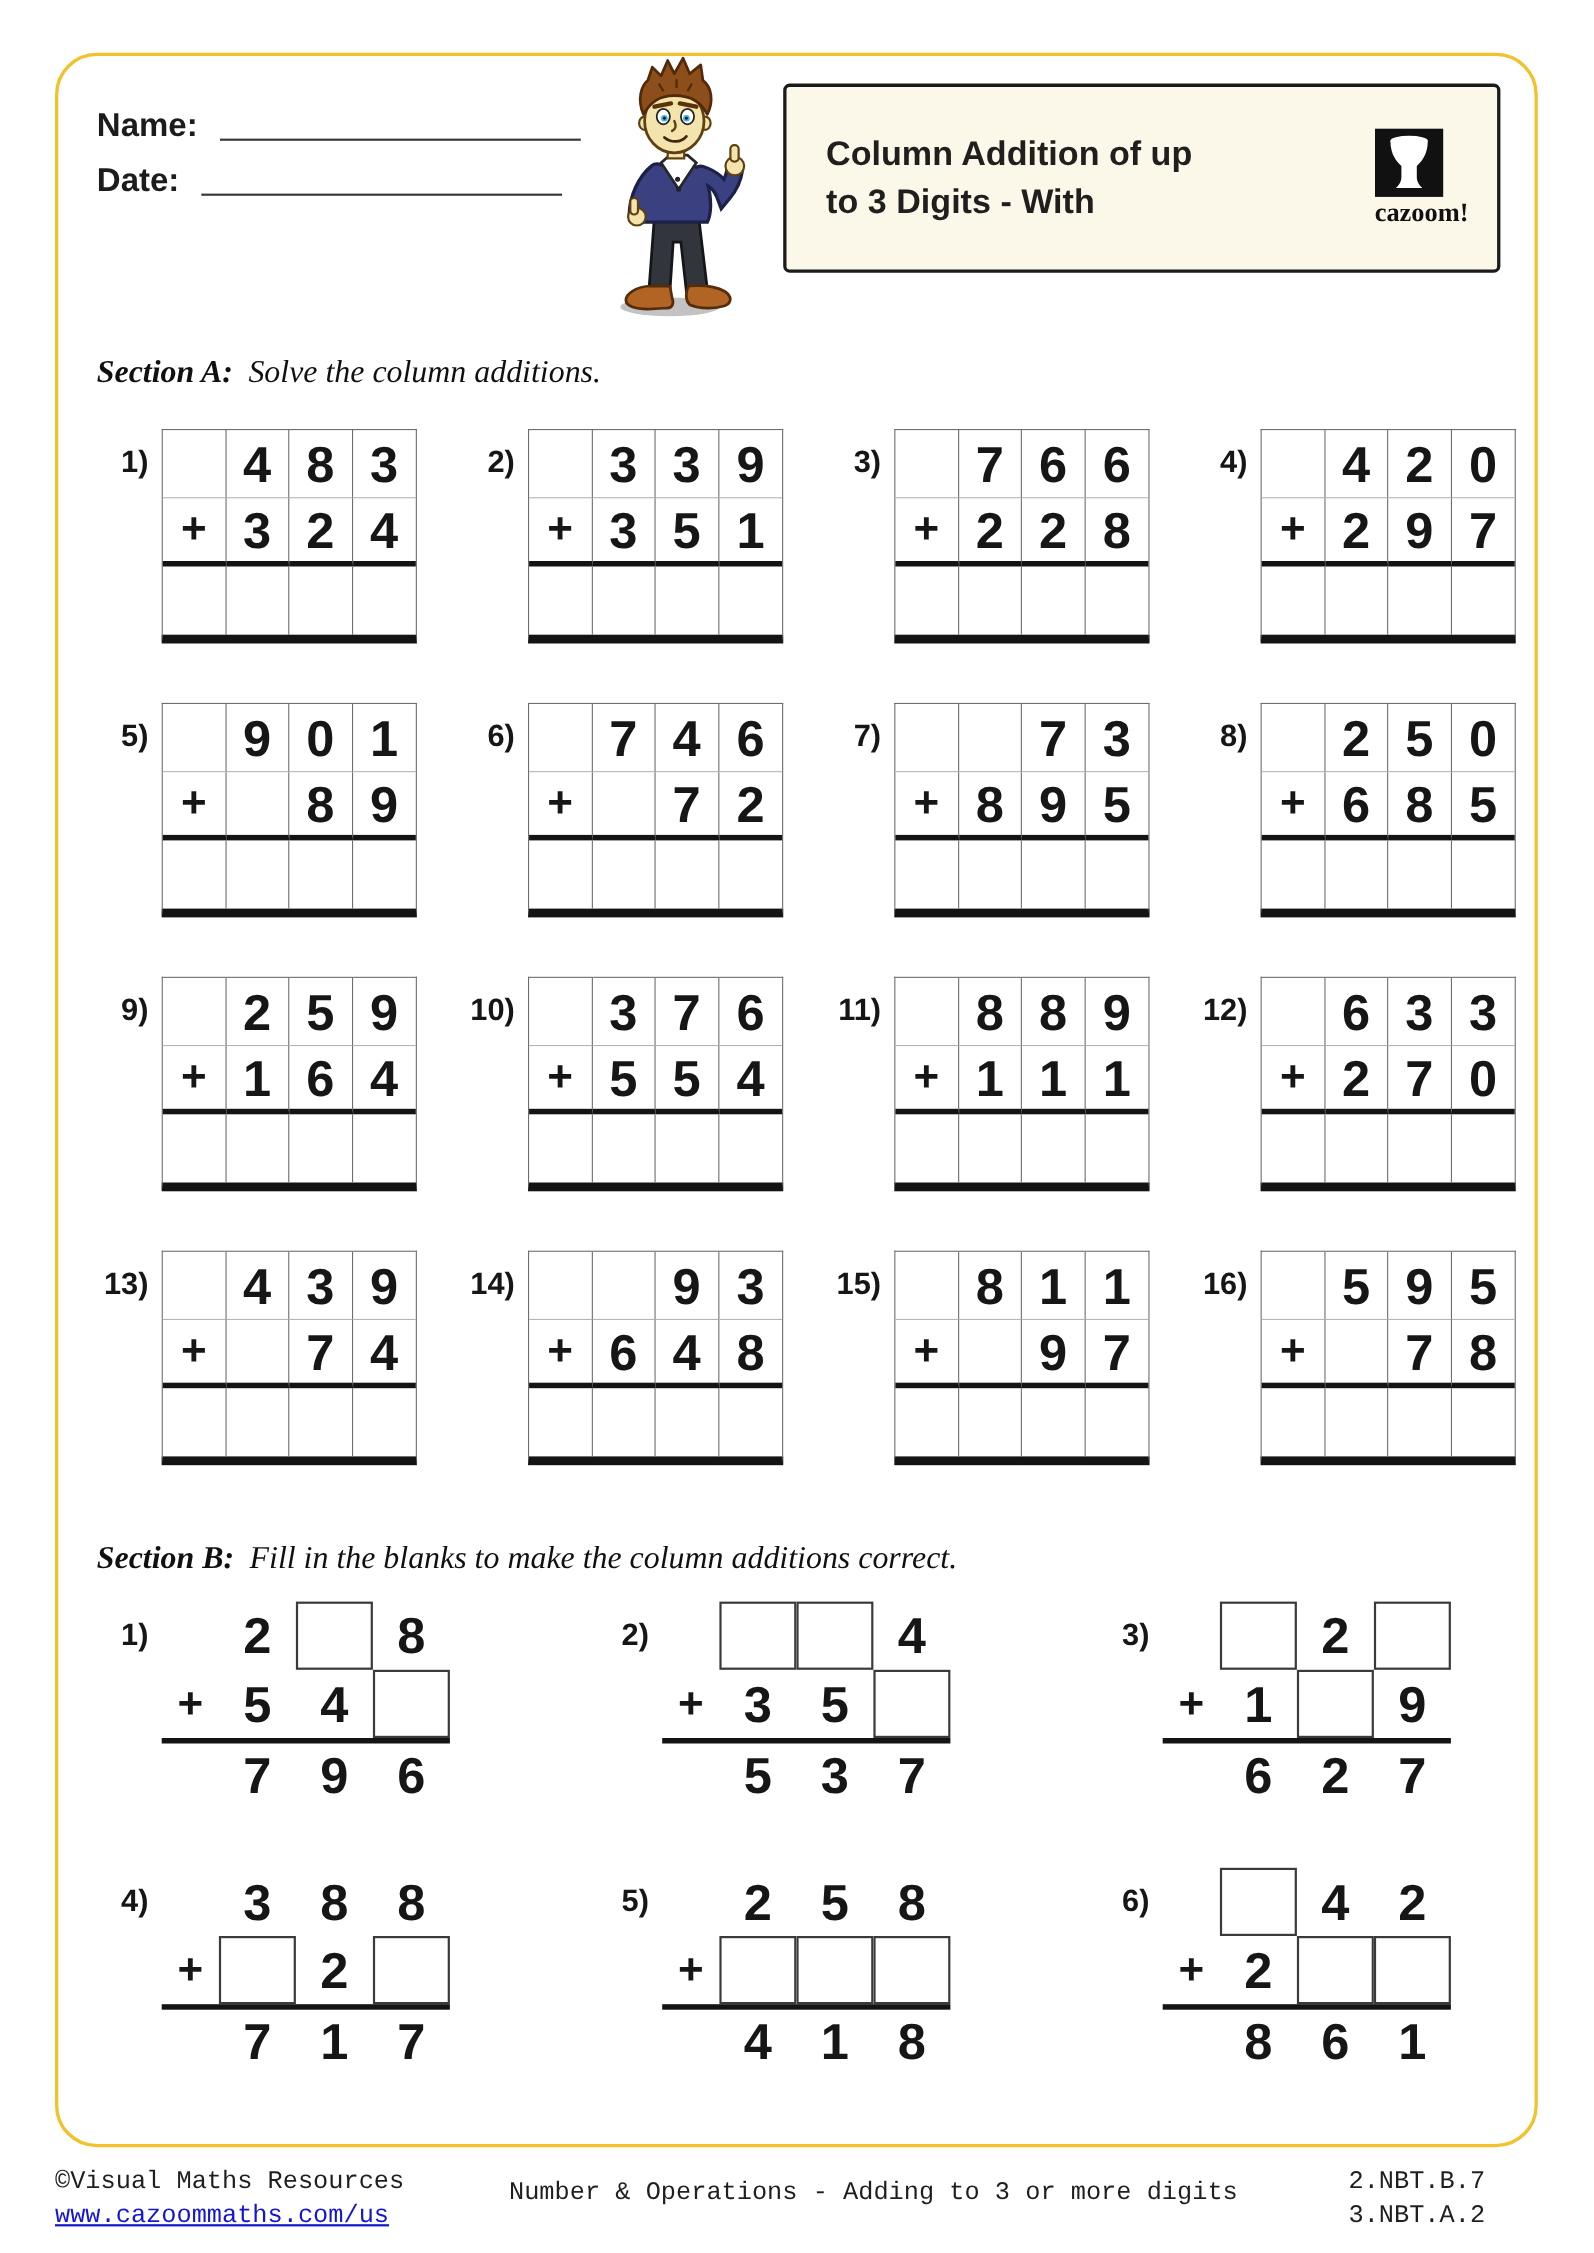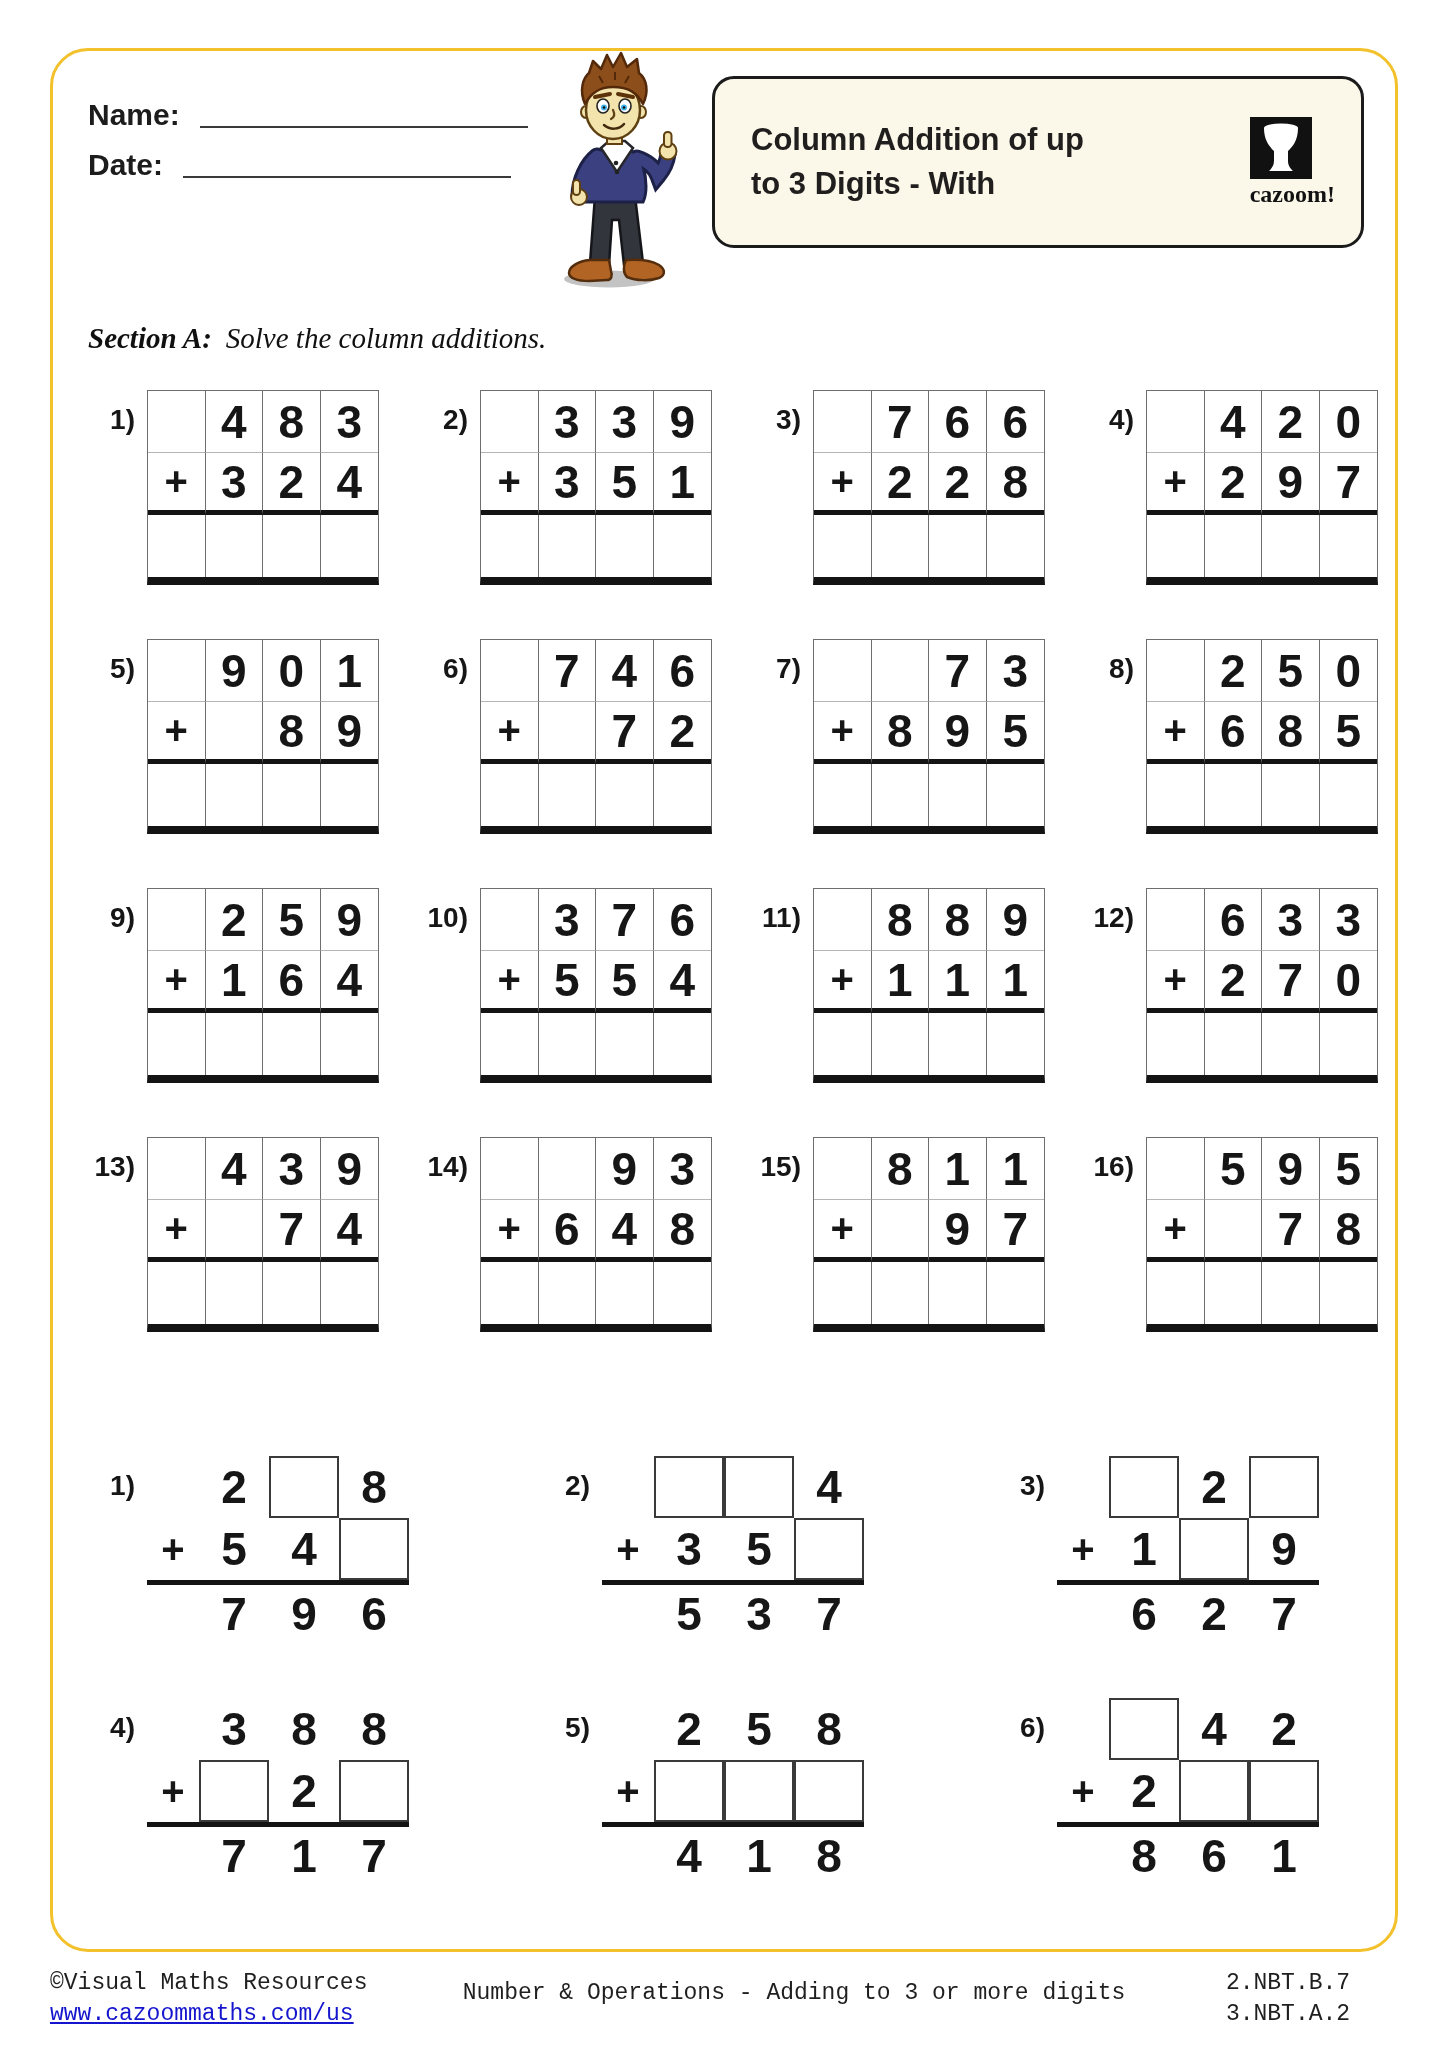--- a/index.html
+++ b/index.html
@@ -9,21 +9,21 @@
   .frame{position:absolute;left:50px;top:48px;width:1342px;height:1898px;
          border:3px solid var(--frame-border);border-radius:38px;}
   
   .field-row{position:absolute;display:flex;align-items:flex-end;}
   .field-row .flabel{font-size:30px;font-weight:bold;color:#1c1c1c;}
   .uline{width:328px;border-bottom:2.5px solid #3a3a3a;margin-left:20px;margin-bottom:4px;}
   .name-row{left:88px;top:98px;}
   .date-row{left:88px;top:148px;}
   .boy{position:absolute;left:548px;top:50px;width:142px;height:240px;}
   .title-box{position:absolute;left:712px;top:76px;width:652px;height:172px;box-sizing:border-box;
-             background:var(--title-bg);border:3.5px solid var(--title-border);border-radius:22px;
+             background:var(--title-bg);border:3.5px solid var(--title-border);border-radius:6px;
              display:flex;align-items:center;}
   .title-text{padding-left:36px;width:440px;font-size:31px;font-weight:bold;color:#211e1e;line-height:1.42;}
   .logo{margin-left:auto;margin-right:26px;display:flex;flex-direction:column;align-items:flex-start;}
   .logo-square{width:62px;height:62px;background:#111;display:flex;align-items:center;justify-content:center;}
   .logo-word{font-family:"Liberation Serif",serif;font-weight:bold;font-size:24px;color:#111;margin-top:2px;}
   
   .sec-head{position:absolute;left:88px;font-family:"Liberation Serif",serif;font-size:29px;color:#101010;}
   .sec-head .sec-name{font-weight:bold;font-style:italic;}
   .sec-head .sec-instr{font-style:italic;margin-left:14px;}
   .head-a{top:322px;} .head-b{top:1400px;}
@@ -396,20 +396,23 @@
           <div class="c">7</div>
           <div class="c">8</div>
           <div class="c"></div>
           <div class="c"></div>
           <div class="c"></div>
           <div class="c"></div>
         </div>
       </div>
     </div>
 
+  <div class="sec-head head-b">
+    <span class="sec-name">Section B:</span><span class="sec-instr">Fill in the blanks to make the column additions correct.</span>
+  </div>
   <div class="sectionB" id="sectionB">
       <div class="sb-problem">
         <div class="p-label">1)</div>
         <div class="sb-block">
           <div class="c"></div>
           <div class="c">2</div>
           <div class="c blank"></div>
           <div class="c">8</div>
           <div class="c plus">+</div>
           <div class="c">5</div>

